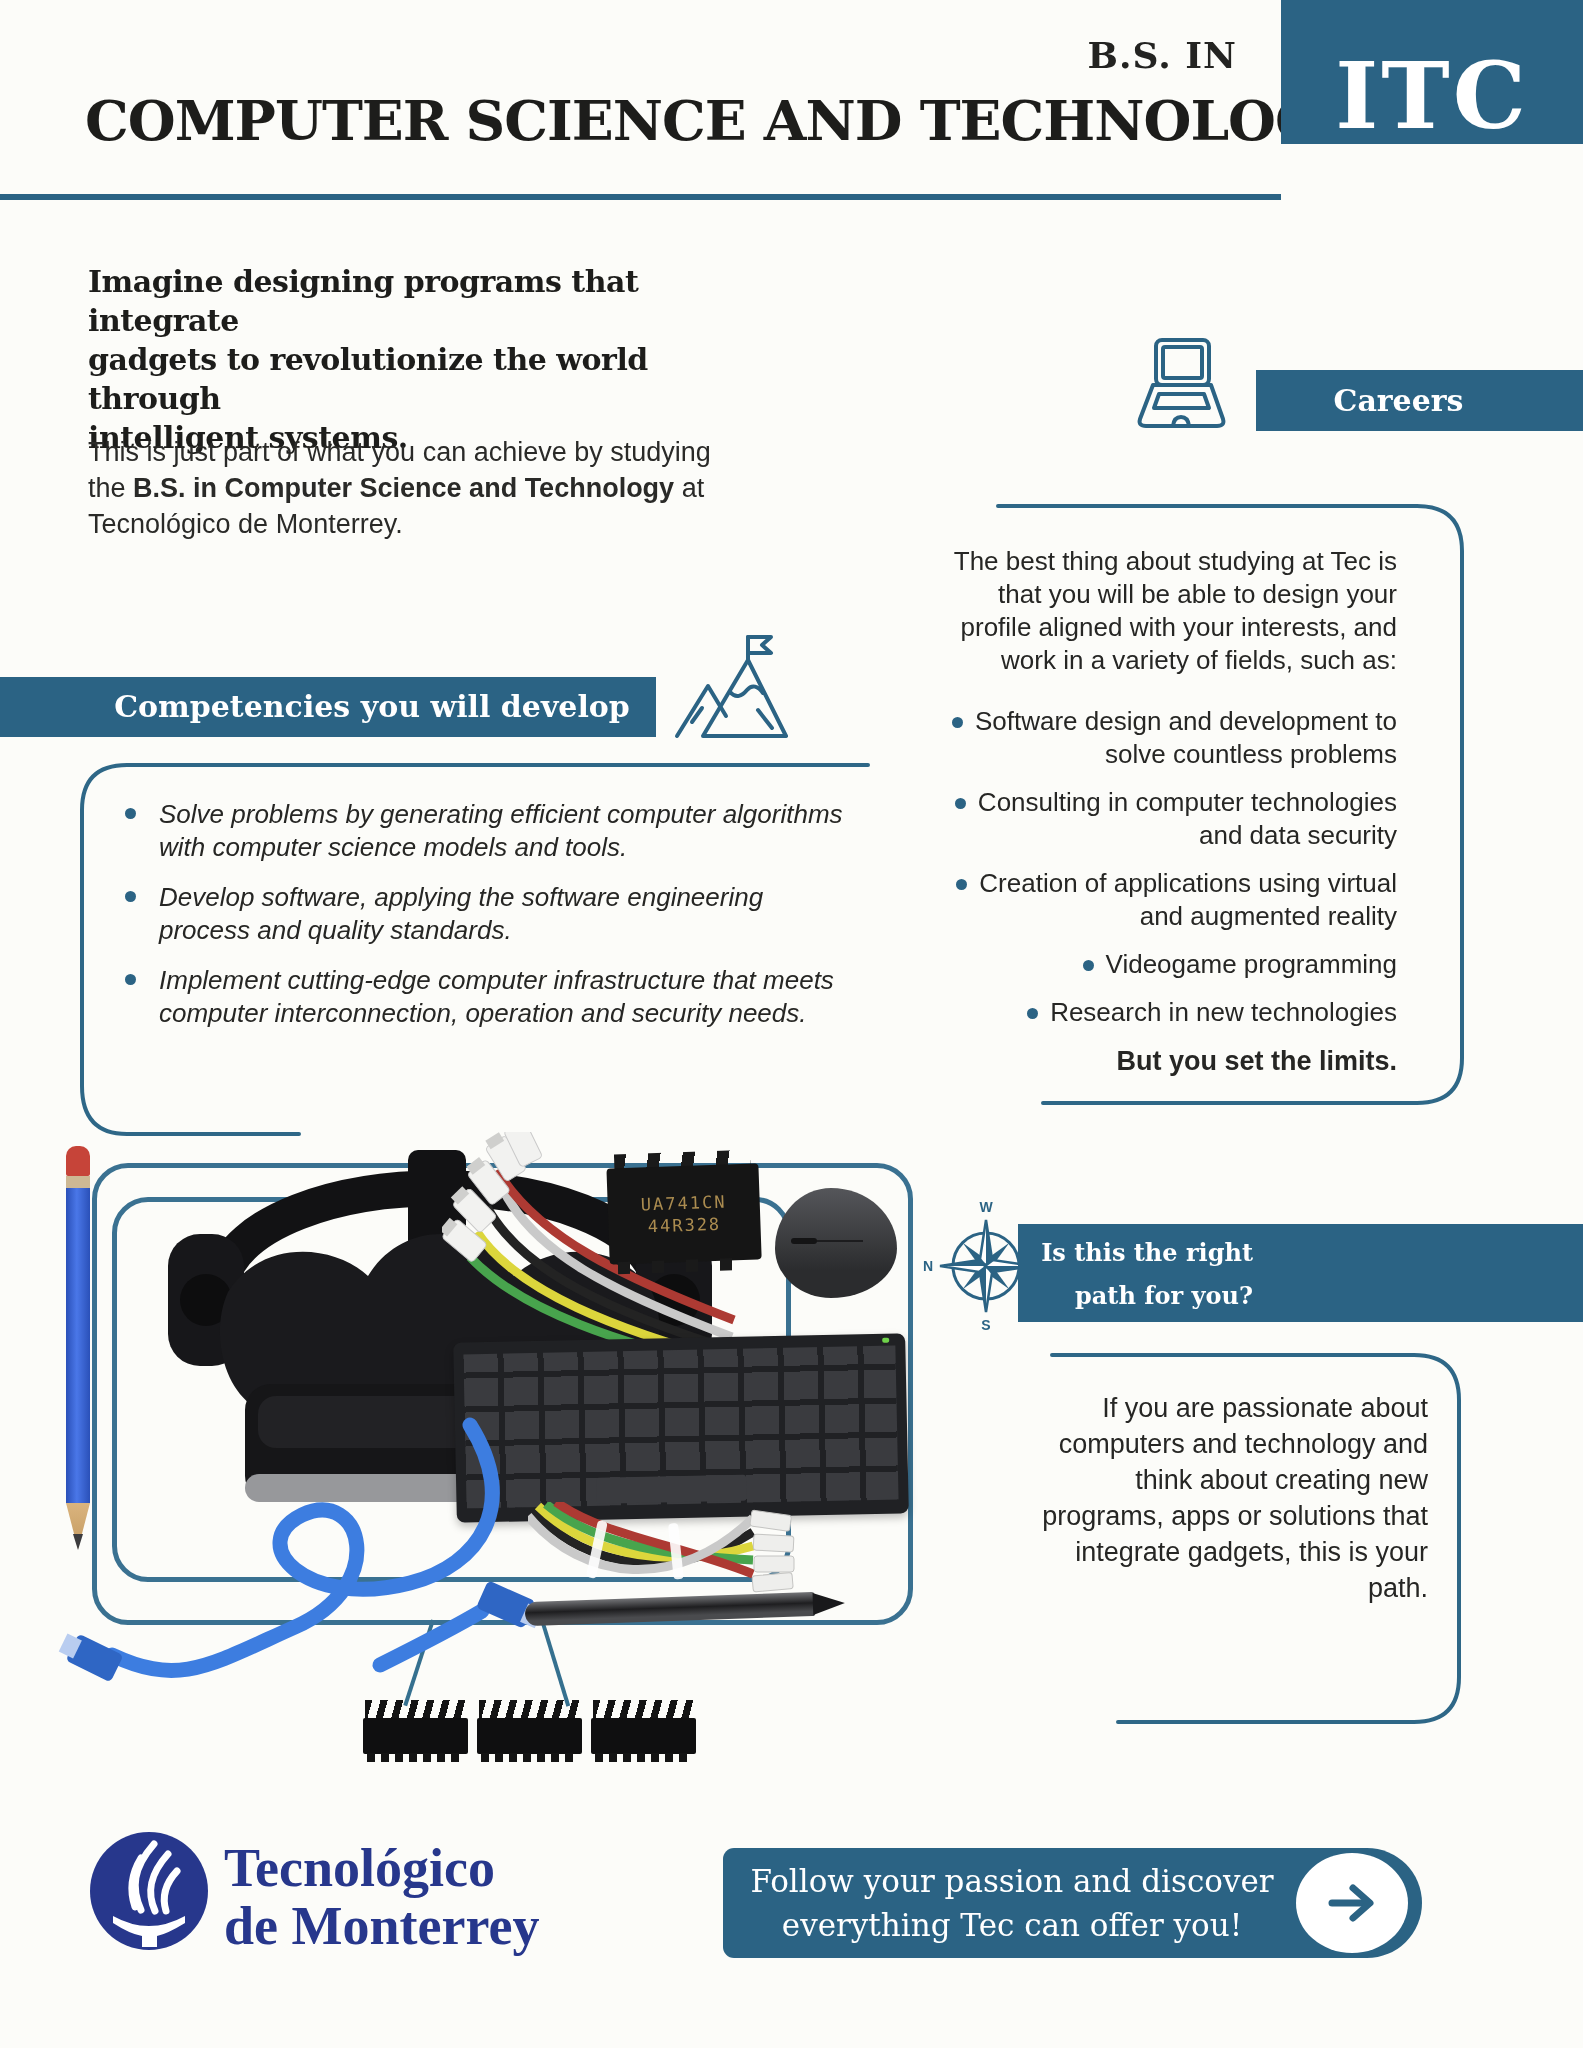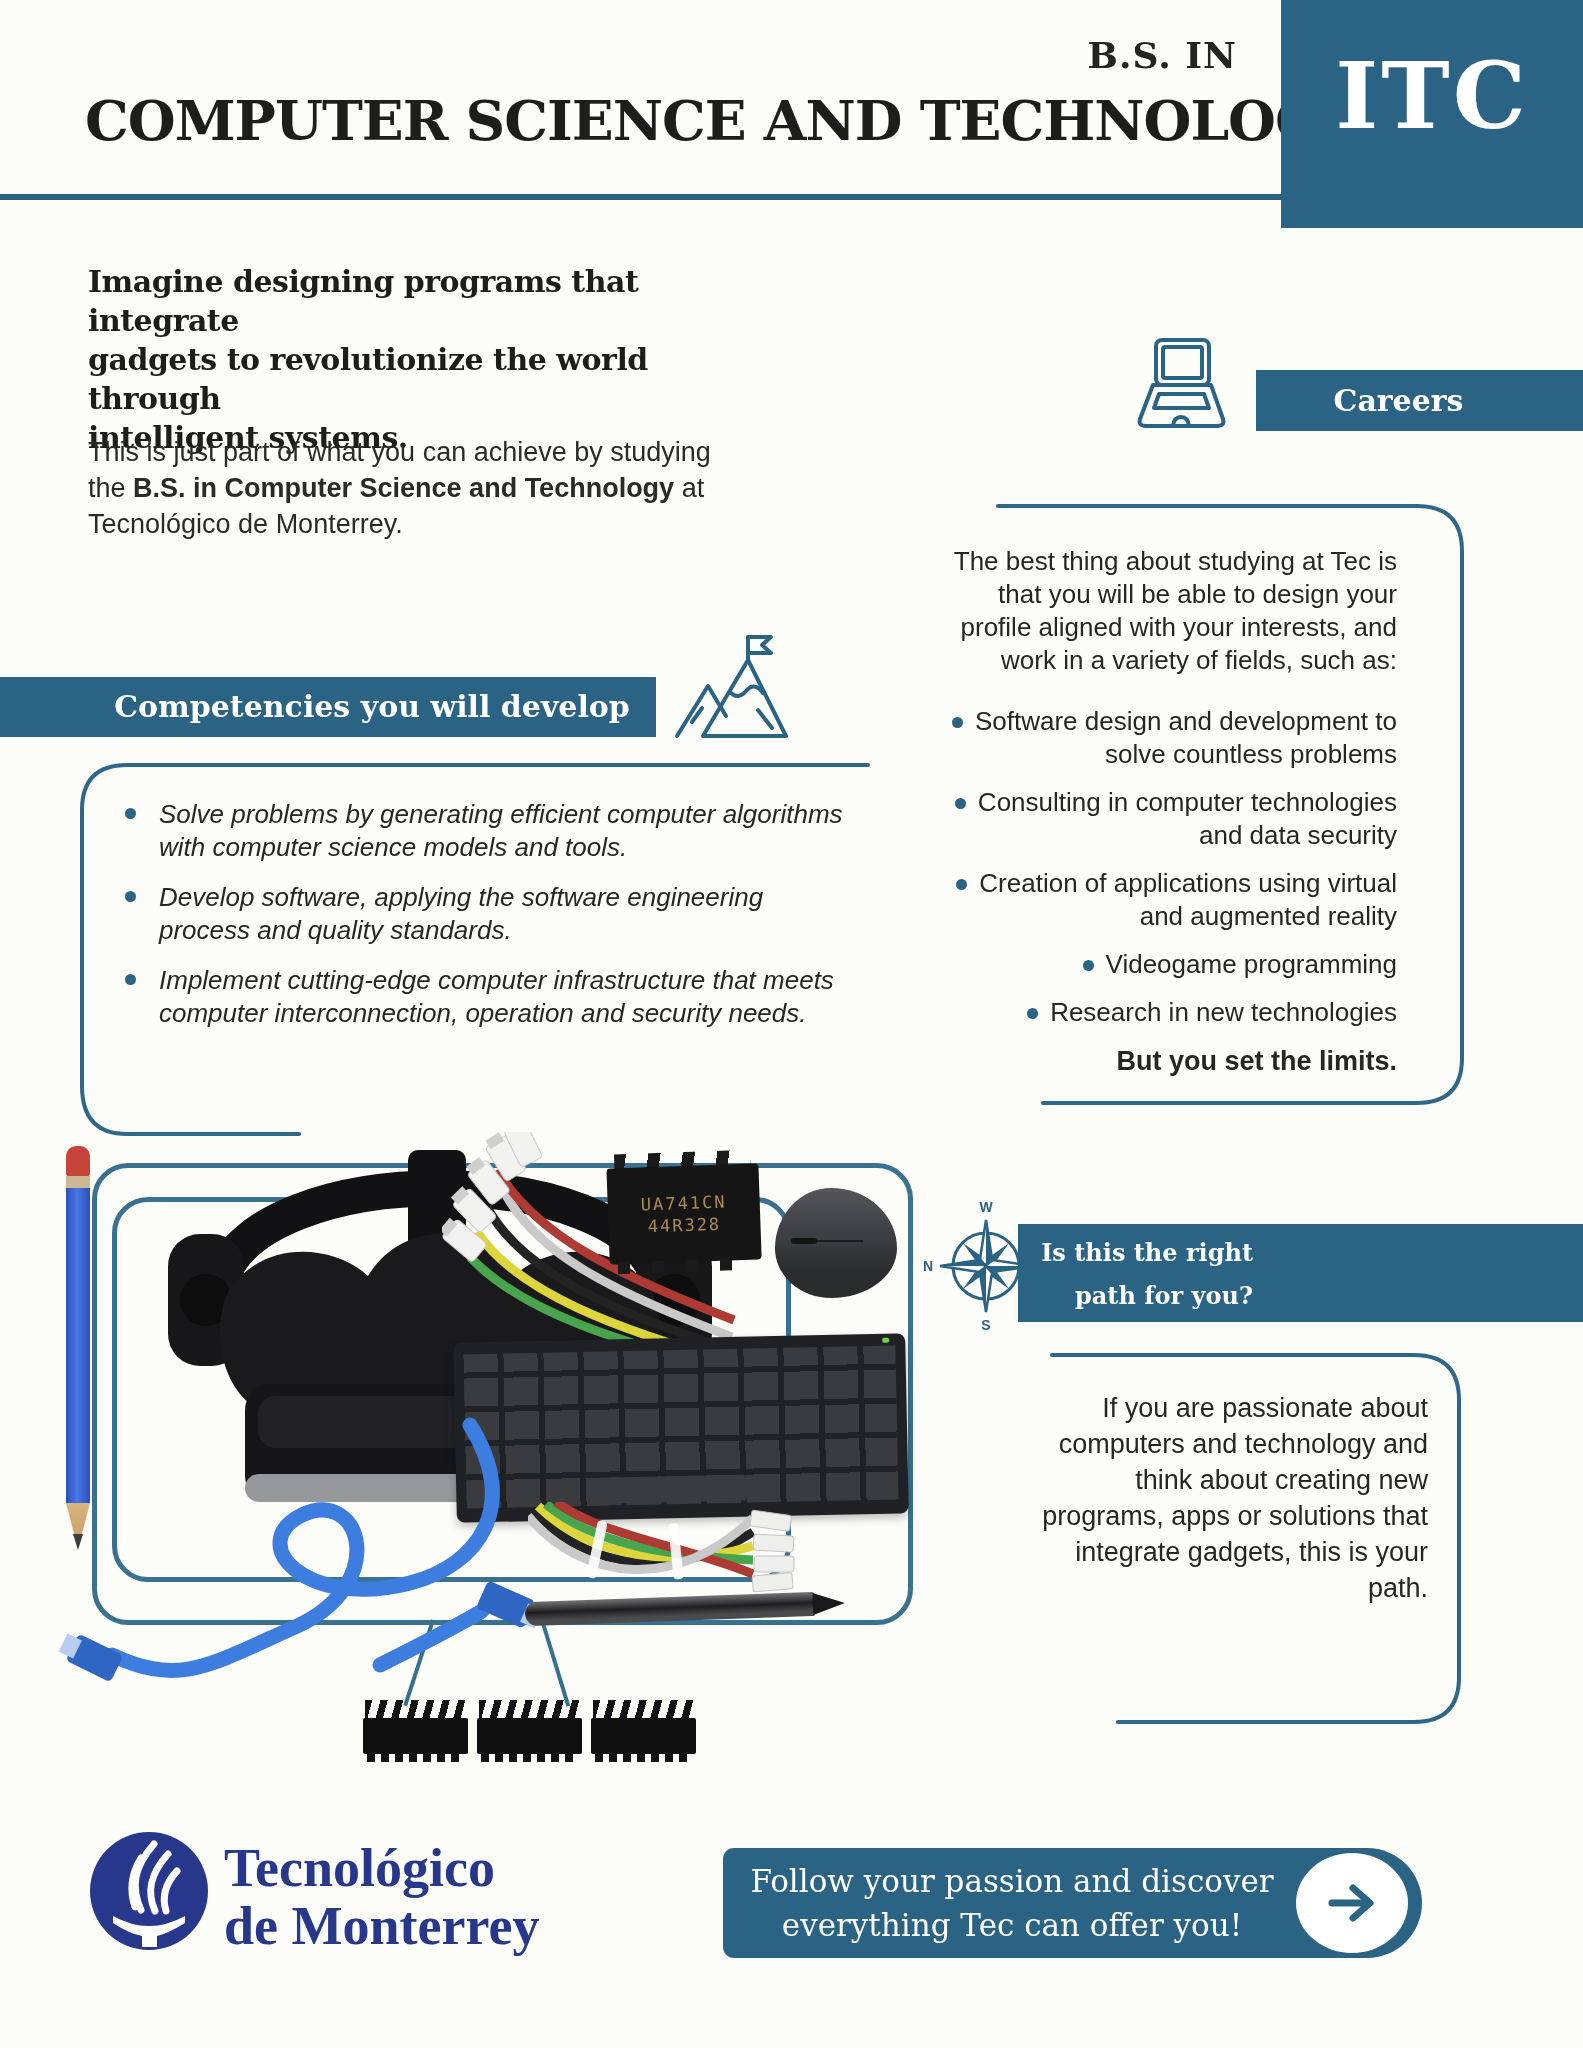--- a/index.html
+++ b/index.html
@@ -5,21 +5,21 @@
   html,body{margin:0;padding:0;background:#e8e8e6;}
   .abs{position:absolute;}
   #page{position:relative;width:1583px;height:2048px;background:#fcfcf9;overflow:hidden;
         font-family:"Liberation Sans",sans-serif;color:#1e1e1c;}
   
   #bs-prefix{left:500px;top:34px;width:737px;text-align:right;font-family:"DejaVu Serif",serif;
              font-weight:bold;font-size:36px;color:#232321;letter-spacing:1px;}
   #main-title{left:85px;top:88px;width:1160px;font-family:"DejaVu Serif",serif;font-weight:bold;
               font-size:55px;letter-spacing:-1px;color:#1d1d1b;white-space:nowrap;}
   #header-rule{left:0;top:194px;width:1281px;height:6px;background:#2b6384;}
-  #itc-box{left:1281px;top:0;width:302px;height:228px;background:#2b6384;}
+  #itc-box{left:1281px;top:0;width:302px;height:144px;background:#2b6384;}
   #itc-box span{display:block;text-align:center;line-height:192px;font-family:"DejaVu Serif",serif;
                 font-weight:bold;font-size:92px;color:#fff;letter-spacing:3px;}
   
   #intro-headline{left:88px;top:262px;width:700px;font-family:"DejaVu Serif",serif;font-weight:bold;
                   font-size:30px;line-height:39px;letter-spacing:-0.5px;color:#1d1d1b;}
   #intro-body{left:88px;top:434px;width:625px;font-size:27px;line-height:36px;color:#2a2a28;}
   
   .banner{background:#2b6384;color:#fff;font-family:"DejaVu Serif",serif;font-weight:bold;text-align:center;}
   #comp-banner{left:0;top:677px;width:656px;height:60px;font-size:30px;line-height:60px;padding-left:88px;box-sizing:border-box;}
   #careers-banner{left:1256px;top:370px;width:327px;height:61px;font-size:30px;line-height:61px;

